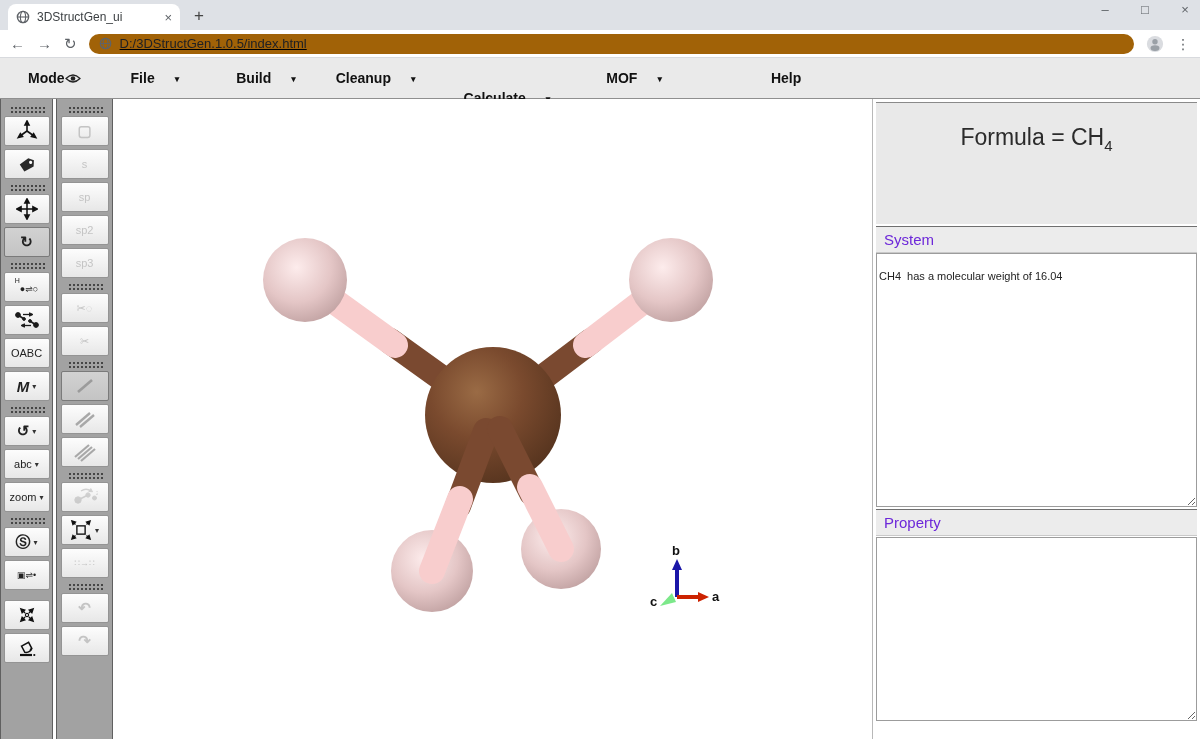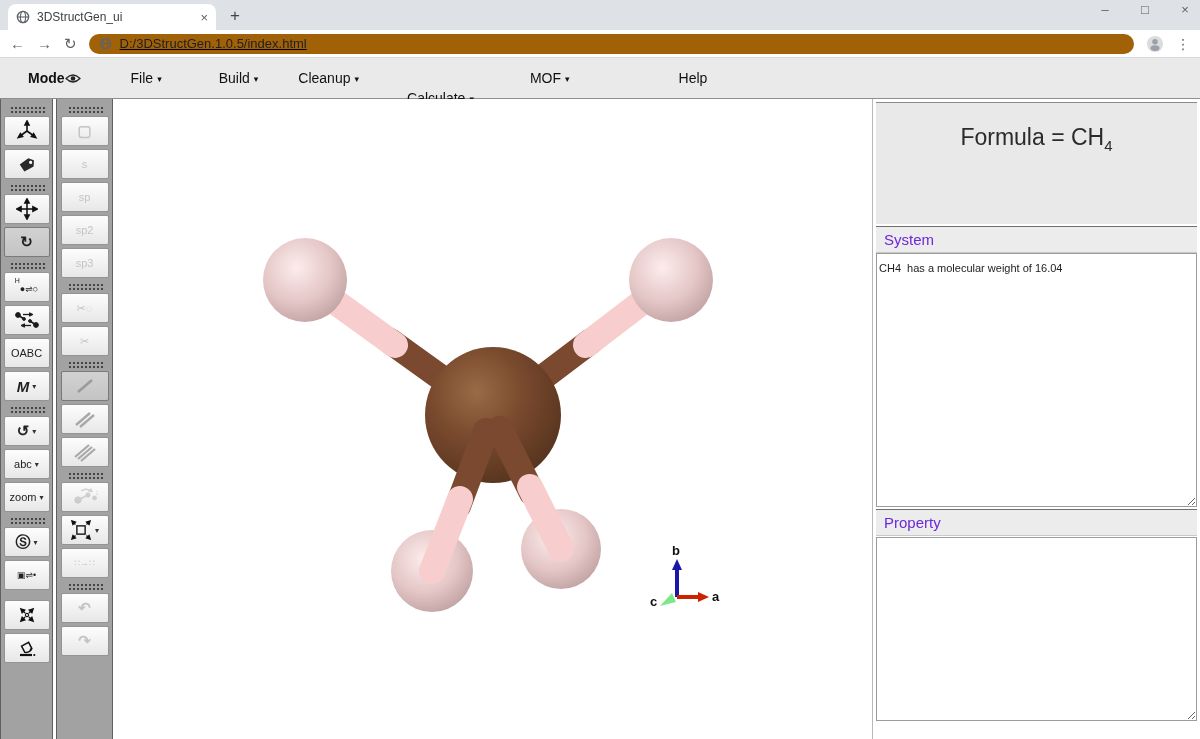--- a/index.html
+++ b/index.html
@@ -1,39 +1,39 @@
 <!DOCTYPE html>
 <html><head>
 <meta charset="utf-8">
 <style>
   html,body{margin:0;padding:0;overflow:hidden;background:#fff;}
   *{box-sizing:border-box;font-family:"Liberation Sans",sans-serif;}
   .browser{width:1200px;height:739px;position:relative;background:#fff;display:flex;flex-direction:column;}
 
   
   .tabstrip{height:30px;background:#dee1e6;display:flex;align-items:flex-end;position:relative;flex:0 0 auto;}
-  .tab{height:26px;width:208px;margin-left:8px;background:#fff;border-radius:8px 8px 0 0;display:flex;align-items:center;padding:0 8px;gap:7px;}
+  .tab{height:26px;width:172px;margin-left:8px;background:#fff;border-radius:8px 8px 0 0;display:flex;align-items:center;padding:0 8px;gap:7px;}
   .tab-title{font-size:12px;color:#3c4043;flex:1;white-space:nowrap;overflow:hidden;}
   .tab-close{font-size:13px;color:#5f6368;cursor:pointer;}
   .newtab{font-size:17px;color:#444;margin-left:14px;margin-bottom:4px;}
   .wincontrols{position:absolute;right:8px;top:2px;display:flex;gap:26px;color:#5f6368;font-size:13px;}
   .wincontrols span{width:14px;text-align:center;}
 
   
   .navbar{height:28px;background:#fff;display:flex;align-items:center;padding:0 10px;gap:12px;border-bottom:1px solid #d8dade;flex:0 0 auto;}
   .navbtn{color:#5f6368;font-size:15px;line-height:1;}
   .omnibox{flex:1;height:20px;background:#a16207;border-radius:10px;display:flex;align-items:center;padding:0 10px;gap:8px;text-decoration:underline;}
   .url{font-size:13px;color:#202124;}
   .avatar{width:18px;height:18px;}
   .kebab{color:#5f6368;font-size:14px;}
 
   
   .menubar{height:41px;background:#eaeaea;border-bottom:1px solid #8f8f8f;display:flex;align-items:center;padding-left:28px;flex:0 0 auto;}
   .menubar .mode{font-weight:bold;font-size:14px;color:#111;display:flex;align-items:center;}
-  .menuitem{font-weight:normal;font-size:14px;color:#111;display:flex;align-items:center;gap:4px;}
+  .menuitem{font-weight:bold;font-size:14px;color:#111;display:flex;align-items:center;gap:20px;}
   .caret{font-size:9px;color:#111;position:relative;top:1px;}
   .mi-file{margin-left:50px;}.mi-build{margin-left:57px;}.mi-cleanup{margin-left:40px;}
   .mi-calculate{margin-left:48px;margin-top:40px;}.mi-mof{margin-left:56px;}.mi-help{margin-left:77px;padding-left:32px;}
 
   
   .content{flex:1;display:flex;background:#fff;min-height:0;}
   .toolcol{background:#a2a2a2;border-left:1px solid #606060;border-right:1px solid #606060;padding:2px 0 0 0;flex:0 0 auto;}
   .col1{width:53px;margin-right:3px;}
   .col2{width:57px;margin-right:1px;}
   .grip{width:36px;height:8px;margin:4px auto 3px;background-image:radial-gradient(circle,#454545 1px,transparent 1.3px);background-size:4px 4px;background-position:1px 1px;}
@@ -51,21 +51,21 @@
 
   
   .canvas{flex:1;background:#fff;position:relative;min-width:0;}
   .canvas svg{position:absolute;left:0;top:0;}
 
   
   .rightpanel{width:328px;flex:0 0 auto;background:#fff;border-left:1px solid #b8b8b8;padding:3px 3px 0 3px;}
   .formulabox{height:122px;background:#e9e9e9;border-top:1px solid #8a8a8a;text-align:center;padding-top:21px;font-size:23px;color:#2b2b2b;}
   .formulabox sub{font-size:15px;}
   .sechead{margin-top:2px;height:27px;background:#ececec;border-top:1px solid #6f6f6f;border-bottom:1px solid #c9c9c9;font-size:15px;color:#6d28d9;display:flex;align-items:center;padding-left:8px;}
-  .panel-ta{display:block;width:100%;border:1px solid #9c9c9c;background:#fff;font-size:11px;color:#222;padding:8px 2px;resize:both;outline:none;}
+  .panel-ta{display:block;width:100%;border:1px solid #9c9c9c;background:#fff;font-size:11px;color:#222;padding:16px 2px;resize:both;outline:none;}
   .ta-system{height:254px;}
   .ta-property{height:184px;margin-top:1px;}
 </style>
 </head>
 <body>
 
 <div class="browser">
 
   <div class="tabstrip">
     <div class="tab">

